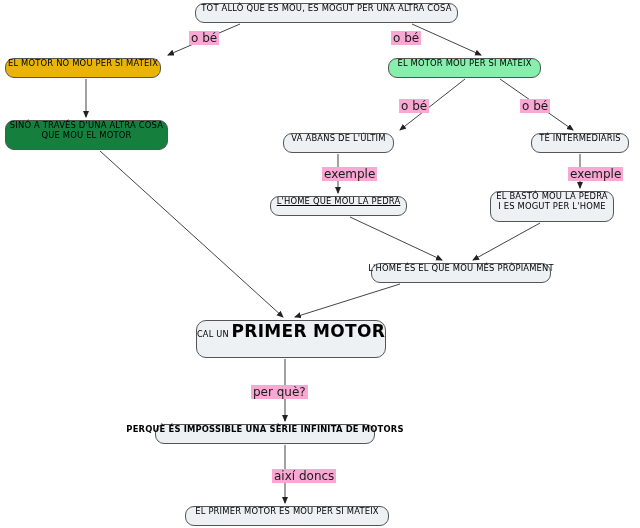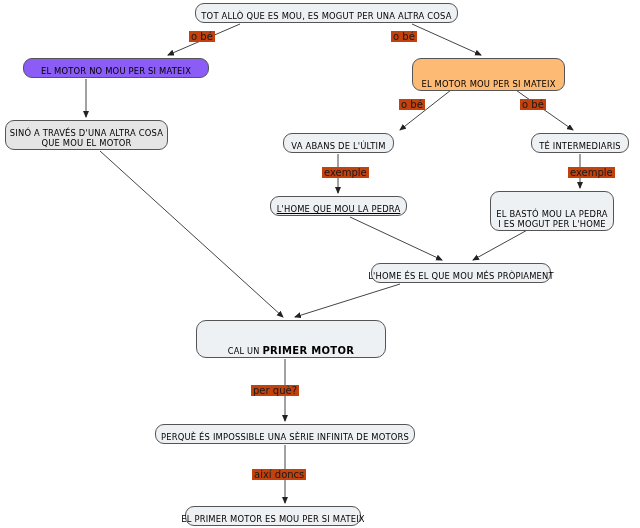--- a/index.html
+++ b/index.html
@@ -28,21 +28,21 @@
     position: absolute;
     box-sizing: border-box;
     background: #eef1f4;
     border: 1px solid #555555;
     border-radius: 9px;
     color: #000000;
     text-align: center;
     display: flex;
     flex-direction: column;
     align-items: center;
-    justify-content: flex-end;
+    justify-content: flex-start;
     line-height: 1.18;
     white-space: nowrap;
     z-index: 2;
   }
   .node .line {
     display: block;
   }
   .node.one-line {
     font-size: 8.4px;
     letter-spacing: 0.18px;
@@ -52,35 +52,35 @@
     letter-spacing: 0.18px;
   }
   .node.emph-box {
     border-radius: 10px;
   }
   .node.emph-box .l1 {
     font-size: 8.2px;
     letter-spacing: 0.2px;
   }
   .node.emph-box .l1 strong {
-    font-size: 10px;
+    font-size: 17px;
     font-weight: bold;
     letter-spacing: 0.3px;
   }
   .node.emph-box .l2 {
     font-size: 8.6px;
     letter-spacing: 0.2px;
     margin-top: 1px;
   }
   .edge-label {
     position: absolute;
     font-family: "DejaVu Sans", sans-serif;
-    font-size: 10px;
+    font-size: 12px;
     color: #1a1a1a;
-    background: #c2410c;
+    background: #f9a8d4;
     padding: 0 2px;
     white-space: nowrap;
     z-index: 3;
   }
 </style>
 </head>
 <body>
 
 <div id="canvas">
 
@@ -104,60 +104,60 @@
         <path d="M 400 284 L 295 317" marker-end="url(#arrowhead)"></path>
         <path d="M 285 359 L 285 421" marker-end="url(#arrowhead)"></path>
         <path d="M 285 445 L 285 503" marker-end="url(#arrowhead)"></path>
       </g>
   </svg>
 
   <div id="node-group">
       <div class="node one-line" style="left: 195px; top: 3px; width: 263px; height: 20px; background: rgb(238, 241, 244); border-color: rgb(85, 85, 85);">
         <span class="line">TOT ALLÒ QUE ES MOU, ES MOGUT PER UNA ALTRA COSA</span>
       </div>
-      <div class="node one-line" style="left: 23px; top: 58px; width: 186px; height: 20px; background: #8b5cf6; border-color: rgb(85, 85, 85);">
+      <div class="node one-line" style="left: 5px; top: 58px; width: 156px; height: 20px; background: #eab308; border-color: rgb(85, 85, 85);">
         <span class="line">EL MOTOR NO MOU PER SI MATEIX</span>
       </div>
-      <div class="node one-line" style="left: 412px; top: 58px; width: 153px; height: 33px; background: #fdba74; border-color: rgb(85, 85, 85);">
+      <div class="node one-line" style="left: 388px; top: 58px; width: 153px; height: 20px; background: #86efac; border-color: rgb(85, 85, 85);">
         <span class="line">EL MOTOR MOU PER SI MATEIX</span>
       </div>
-      <div class="node two-line" style="left: 5px; top: 120px; width: 163px; height: 30px; background: #e5e5e5; border-color: rgb(85, 85, 85);">
+      <div class="node two-line" style="left: 5px; top: 120px; width: 163px; height: 30px; background: #15803d; border-color: rgb(85, 85, 85);">
         <span class="line">SINÓ A TRAVÉS D'UNA ALTRA COSA</span>
         <span class="line">QUE MOU EL MOTOR</span>
       </div>
       <div class="node one-line" style="left: 283px; top: 133px; width: 111px; height: 20px; background: rgb(238, 241, 244); border-color: rgb(85, 85, 85);">
         <span class="line">VA ABANS DE L'ÚLTIM</span>
       </div>
       <div class="node one-line" style="left: 531px; top: 133px; width: 98px; height: 20px; background: rgb(238, 241, 244); border-color: rgb(85, 85, 85);">
         <span class="line">TÉ INTERMEDIARIS</span>
       </div>
       <div class="node one-line" style="left: 270px; top: 196px; width: 137px; height: 20px; background: rgb(238, 241, 244); border-color: rgb(85, 85, 85); text-decoration: underline;">
         <span class="line">L'HOME QUE MOU LA PEDRA</span>
       </div>
-      <div class="node two-line" style="left: 490px; top: 191px; width: 124px; height: 40px; background: rgb(238, 241, 244); border-color: rgb(85, 85, 85);">
+      <div class="node two-line" style="left: 490px; top: 191px; width: 124px; height: 31px; background: rgb(238, 241, 244); border-color: rgb(85, 85, 85);">
         <span class="line">EL BASTÓ MOU LA PEDRA</span>
         <span class="line">I ES MOGUT PER L'HOME</span>
       </div>
       <div class="node one-line" style="left: 371px; top: 263px; width: 180px; height: 20px; background: rgb(238, 241, 244); border-color: rgb(85, 85, 85);">
         <span class="line">L'HOME ÉS EL QUE MOU MÉS PRÒPIAMENT</span>
       </div>
       <div class="node emph-box" style="left: 196px; top: 320px; width: 190px; height: 38px; background: rgb(238, 241, 244); border-color: rgb(85, 85, 85);">
         <span class="line l1">CAL UN <strong>PRIMER MOTOR</strong></span>
       </div>
-      <div class="node one-line" style="left: 155px; top: 424px; width: 260px; height: 20px; background: rgb(238, 241, 244); border-color: rgb(85, 85, 85);">
+      <div class="node one-line" style="left: 155px; top: 424px; width: 220px; height: 20px; background: rgb(238, 241, 244); border-color: rgb(85, 85, 85); font-weight: bold;">
         <span class="line">PERQUÈ ÉS IMPOSSIBLE UNA SÈRIE INFINITA DE MOTORS</span>
       </div>
-      <div class="node one-line" style="left: 185px; top: 506px; width: 176px; height: 20px; background: rgb(238, 241, 244); border-color: rgb(85, 85, 85);">
+      <div class="node one-line" style="left: 185px; top: 506px; width: 204px; height: 20px; background: rgb(238, 241, 244); border-color: rgb(85, 85, 85);">
         <span class="line">EL PRIMER MOTOR ES MOU PER SI MATEIX</span>
       </div>
     </div>
   <div id="label-group">
       <div class="edge-label" style="left: 189px; top: 31px;">o bé</div>
       <div class="edge-label" style="left: 391px; top: 31px;">o bé</div>
       <div class="edge-label" style="left: 399px; top: 99px;">o bé</div>
       <div class="edge-label" style="left: 520px; top: 99px;">o bé</div>
       <div class="edge-label" style="left: 322px; top: 167px;">exemple</div>
       <div class="edge-label" style="left: 568px; top: 167px;">exemple</div>
       <div class="edge-label" style="left: 251px; top: 385px;">per què?</div>
-      <div class="edge-label" style="left: 252px; top: 469px;">així doncs</div>
+      <div class="edge-label" style="left: 272px; top: 469px;">així doncs</div>
     </div>
 
 </div>
 
 </body></html>

